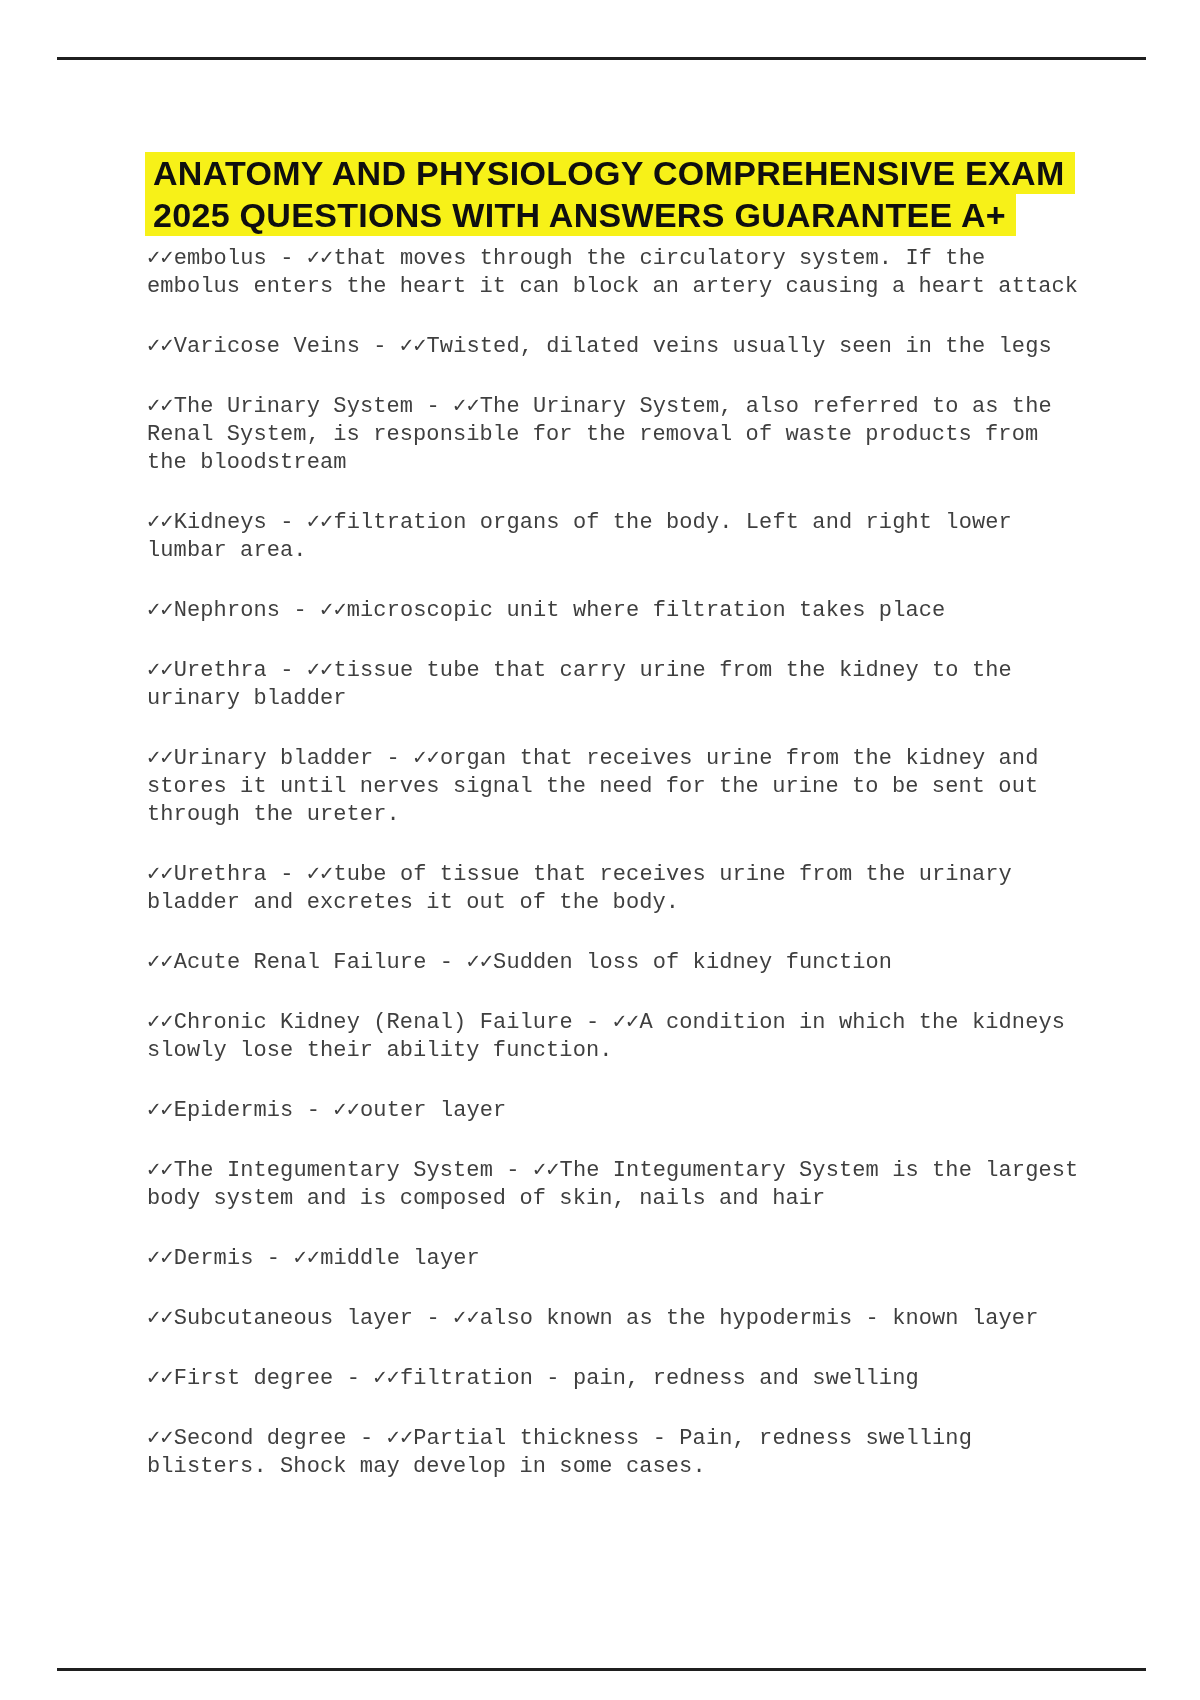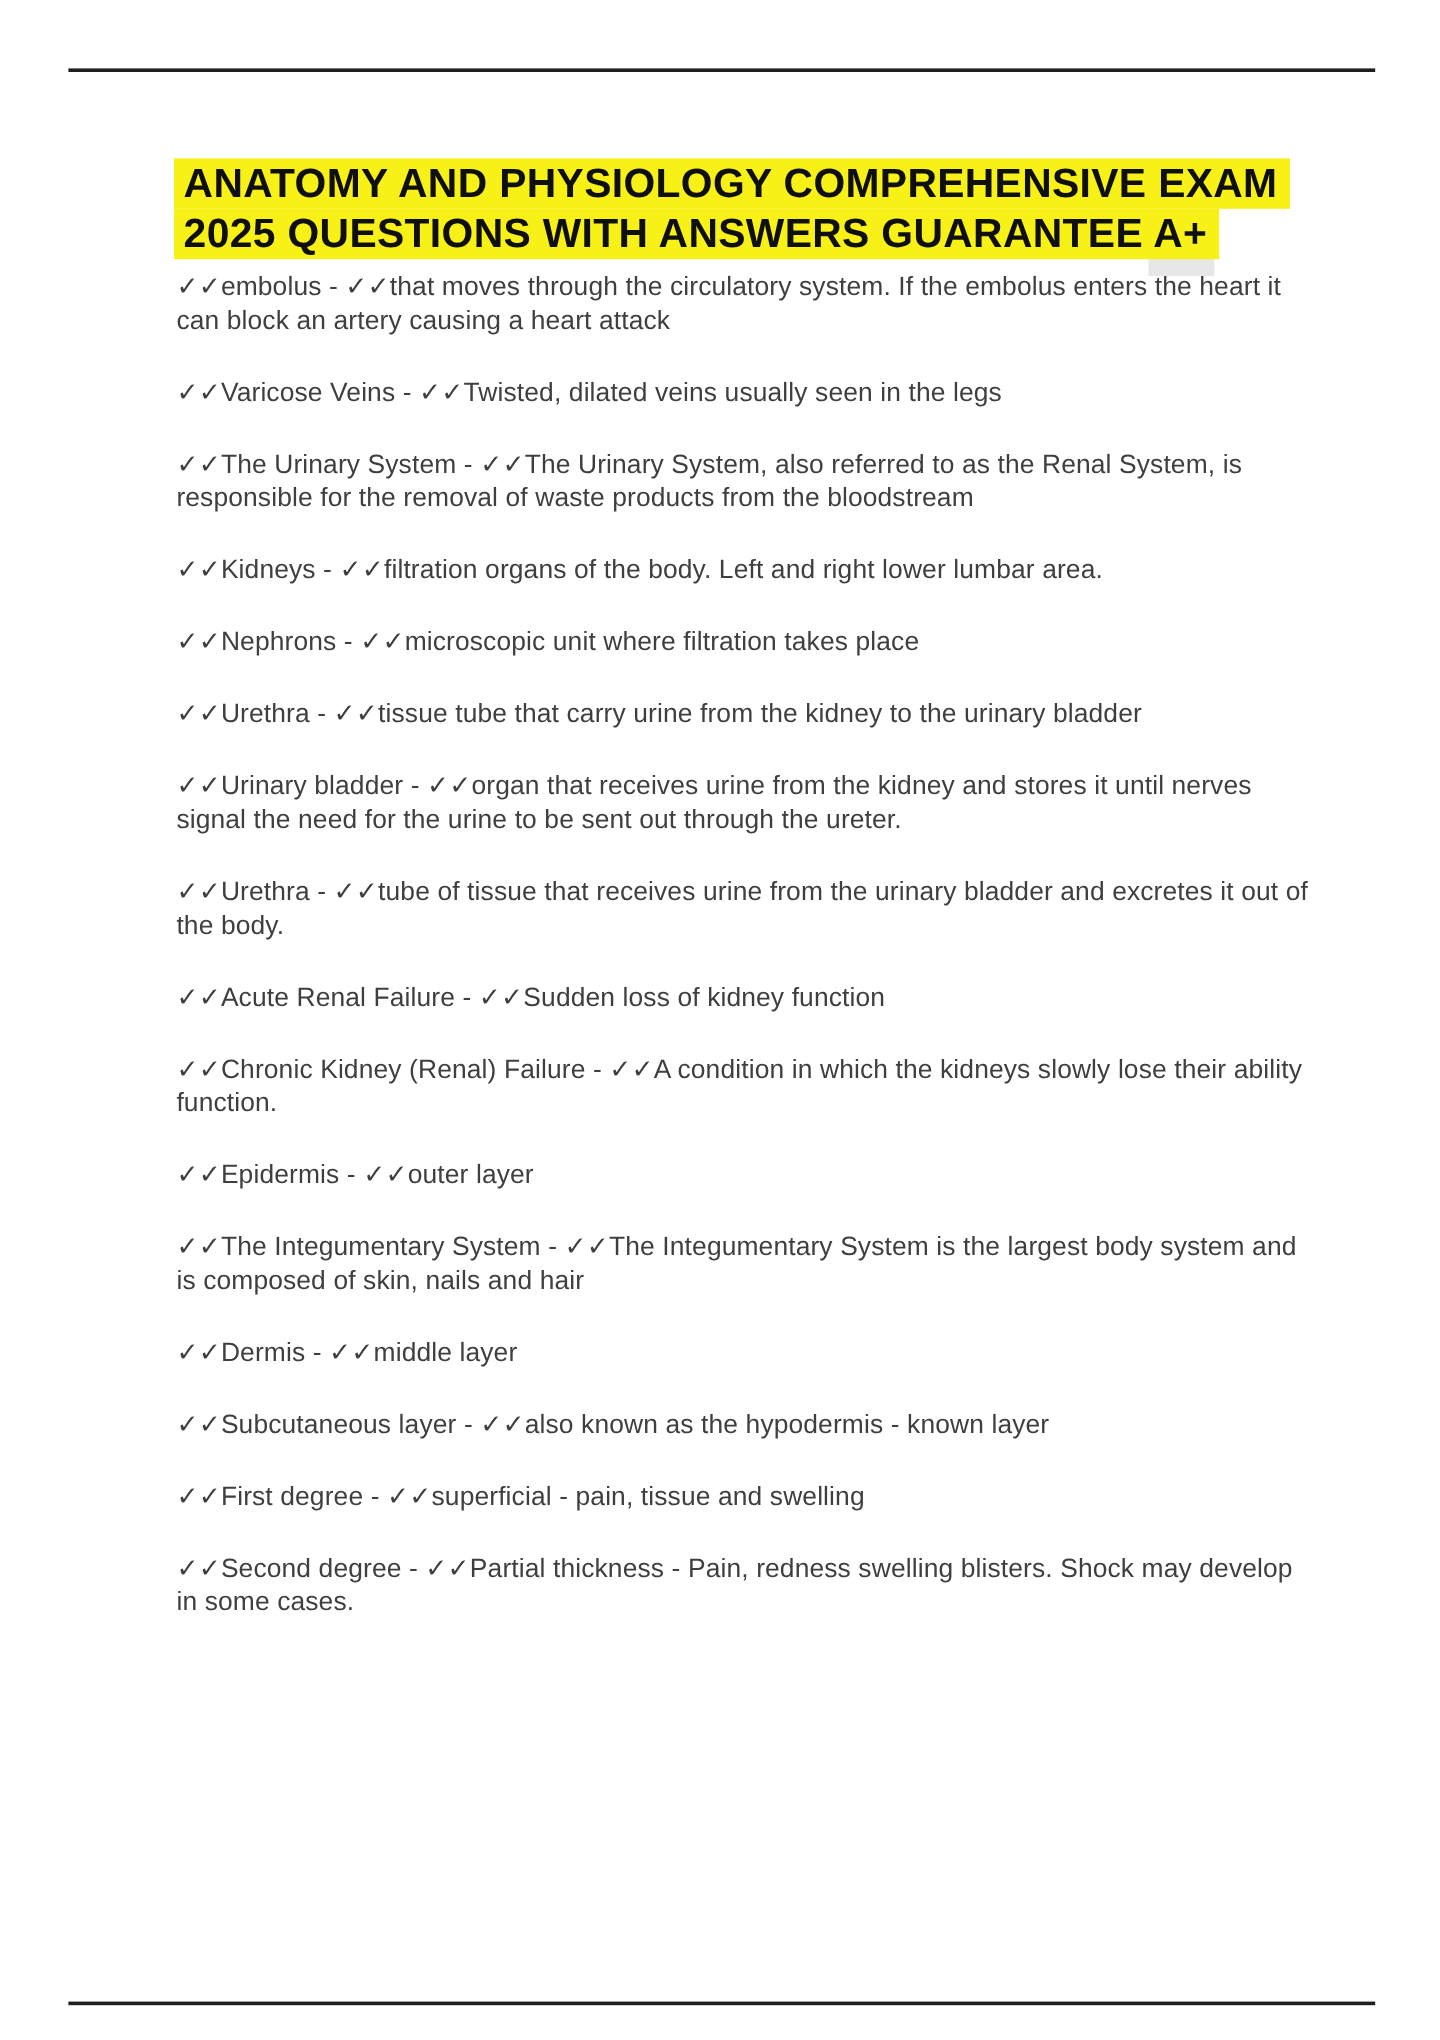--- a/index.html
+++ b/index.html
@@ -26,21 +26,21 @@
   .hl-shadow {
     position: absolute;
     top: 188px;
     left: 957px;
     width: 55px;
     height: 42px;
     background: #e7e7e7;
   }
   main {
     position: absolute;
-    top: 132px;
+    top: 152px;
     left: 147px;
     width: 944px;
   }
   h1 {
     margin: 0 0 9px 0;
     font-size: 34px;
     line-height: 42px;
     font-weight: 800;
     letter-spacing: 0.3px;
     color: var(--title-text, #0f0f0f);
@@ -52,20 +52,21 @@
     padding: 0 10px 0 8px;
     margin-left: -2px;
   }
   .qa-list { margin: 0; }
   .qa-item {
     margin: 0 0 32px 0;
     font-size: 22px;
     line-height: 28px;
     letter-spacing: 0.1px;
     color: var(--body-text, #3f3f3f);
+    font-family: Liberation Mono, monospace;
   }
   .qa-item:last-child { margin-bottom: 16px; }
   .check { white-space: nowrap; }
 </style>
 </head>
 <body>
 
 <div class="rule rule-top"></div>
 <div class="hl-shadow"></div>
 
@@ -98,19 +99,19 @@
 
   <p class="qa-item"><span class="check">✓✓</span><span>Epidermis</span><span> - </span><span class="check">✓✓</span><span>outer layer</span></p>
 
   <p class="qa-item"><span class="check">✓✓</span><span>The Integumentary System</span><span> - </span><span class="check">✓✓</span><span>The Integumentary System is the largest body system and is composed of skin, nails and hair</span></p>
 
   <p class="qa-item"><span class="check">✓✓</span><span>Dermis</span><span> - </span><span class="check">✓✓</span><span>middle layer</span></p>
 
   <p class="qa-item"><span class="check">✓✓</span><span>Subcutaneous layer</span><span> - </span><span class="check">✓✓</span><span>also known as the hypodermis - known layer</span></p>
 
 
-  <p class="qa-item"><span class="check">✓✓</span><span>First degree</span><span> - </span><span class="check">✓✓</span><span>superficial - pain, tissue and swelling</span></p>
+  <p class="qa-item"><span class="check">✓✓</span><span>First degree</span><span> - </span><span class="check">✓✓</span><span>filtration - pain, redness and swelling</span></p>
 
   <p class="qa-item"><span class="check">✓✓</span><span>Second degree</span><span> - </span><span class="check">✓✓</span><span>Partial thickness - Pain, redness swelling blisters. Shock may develop in some cases.</span></p>
 </section>
 </main>
 
 <div class="rule rule-bottom"></div>
 
 </body></html>

